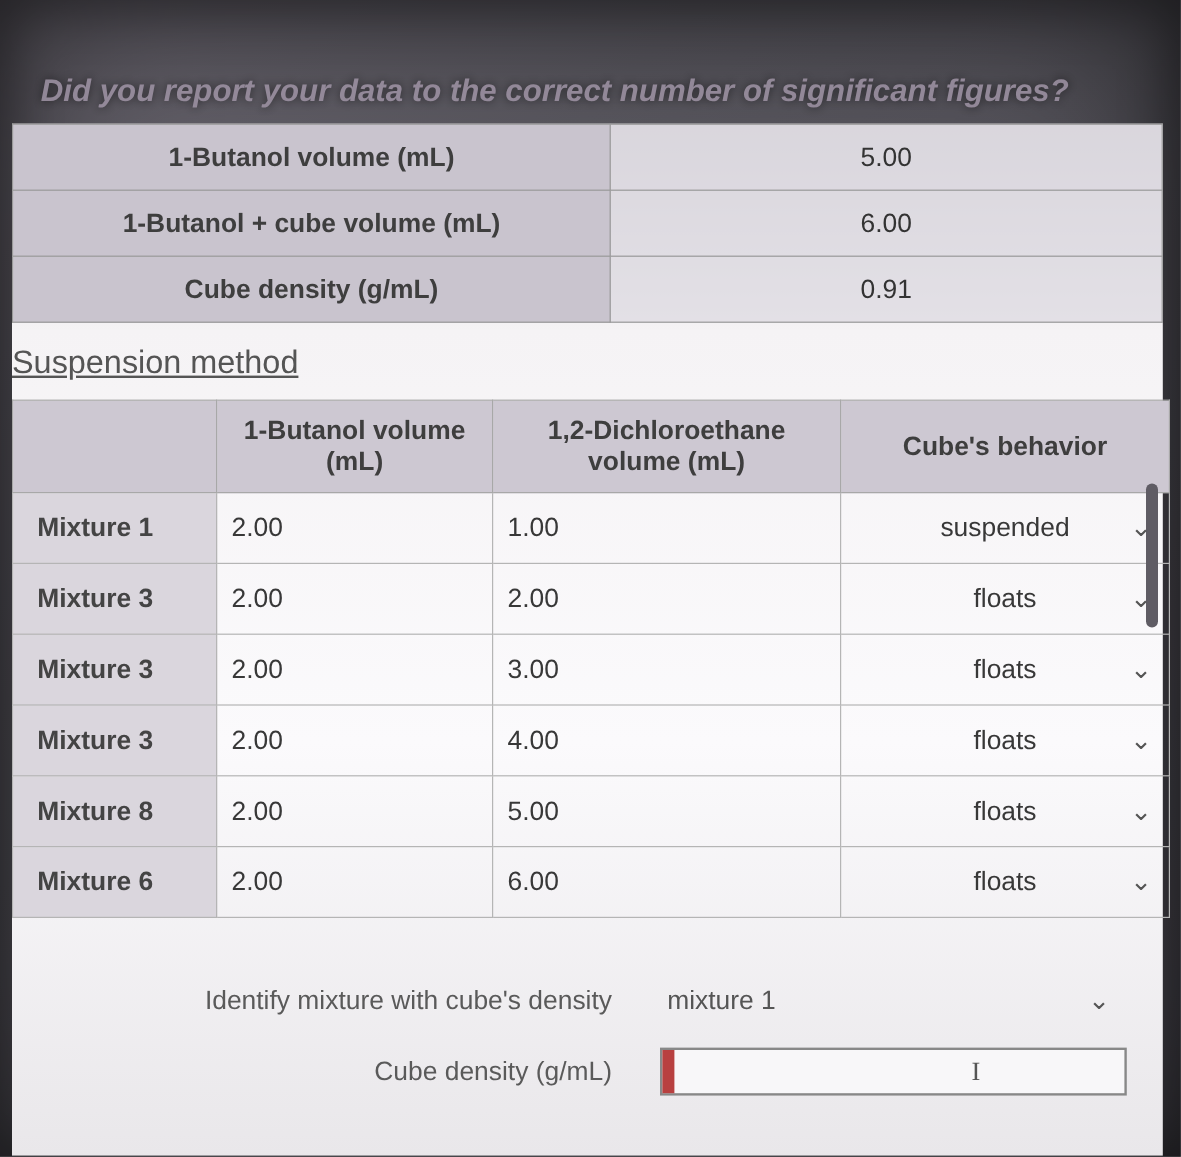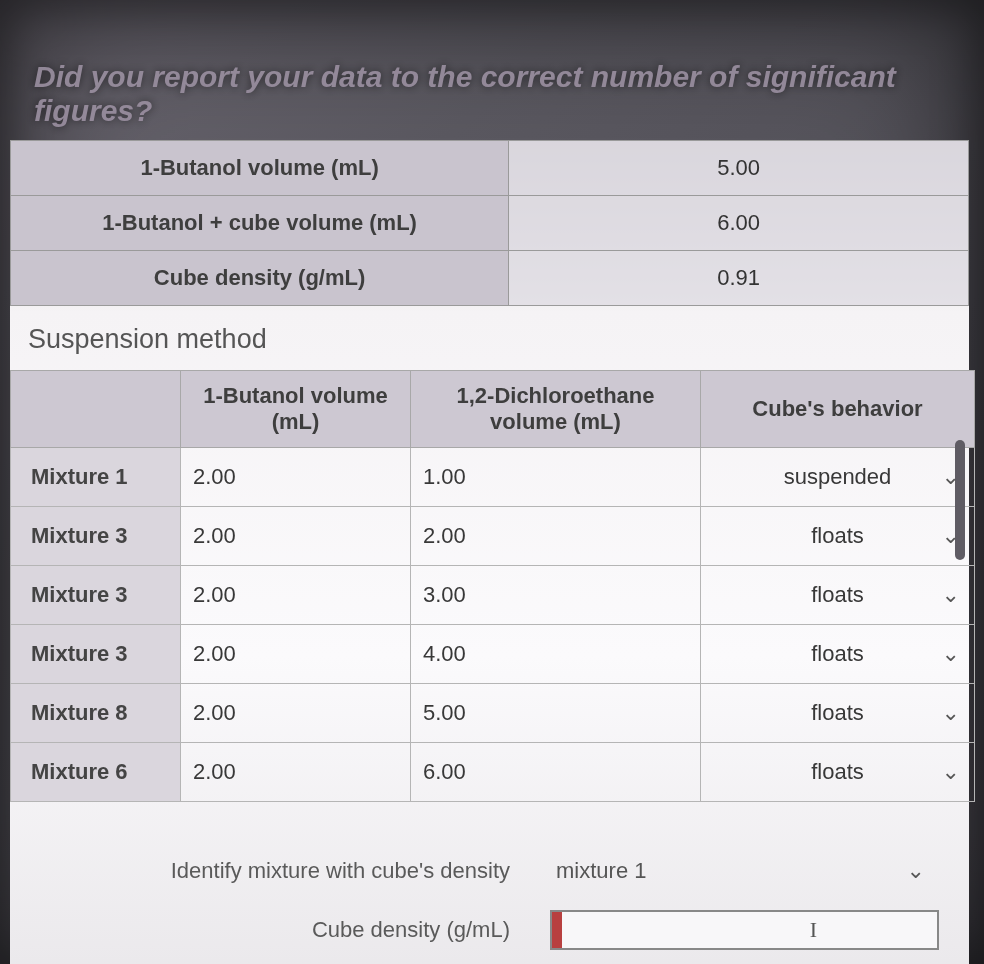--- a/index.html
+++ b/index.html
@@ -12,21 +12,21 @@
       position: relative;
     }
     .screen-frame {
       position: absolute;
       left: 0; right: 0; top: 0; bottom: 0;
       padding: 0 15px 0 10px;
       box-shadow: inset 0 0 140px 20px rgba(0,0,0,0.55), inset 0 0 40px 10px rgba(0,0,0,0.35);
     }
     .header-blur {
       color: #9a8fa0;
-      font-size: 30px;
+      font-size: 26px;
       font-style: italic;
       font-weight: 600;
       padding: 60px 24px 12px 24px;
       text-shadow: 0 0 8px rgba(0,0,0,0.6);
       filter: blur(0.6px);
       opacity: 0.9;
     }
     .content {
       background: linear-gradient(180deg, #d4d0d6 0%, #f5f3f5 20%, #fbfafc 60%, #e9e7ea 100%);
       padding: 0 0 20px 0;
@@ -58,21 +58,22 @@
       text-align: center;
     }
     .table1 td:last-child {
       text-align: center;
       color: #333;
       background: rgba(220,216,224,0.7);
     }
     .section-title {
       font-size: 27px;
       color: #555;
-      padding: 18px 0 15px 18px;
+      padding: 18px 0 15px 0;
+      text-decoration: underline;
     }
     .table2 {
       width: 965px;
       border-collapse: collapse;
       margin: 0 auto;
     }
     .table2 th {
       background: #cdc8d2;
       border: 1px solid #a8a8a8;
       padding: 12px 10px;

